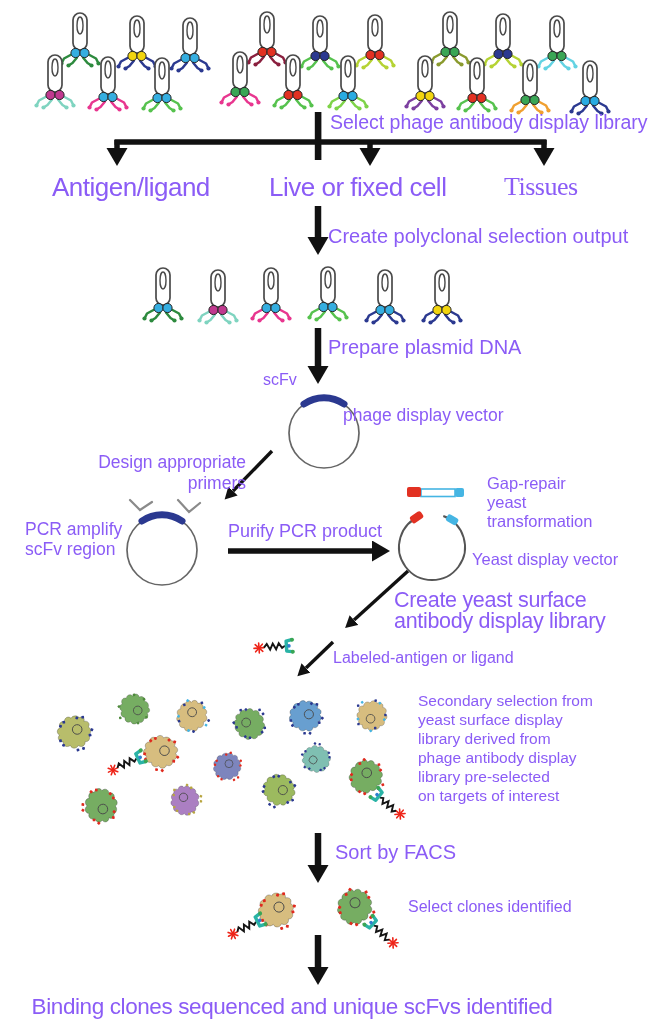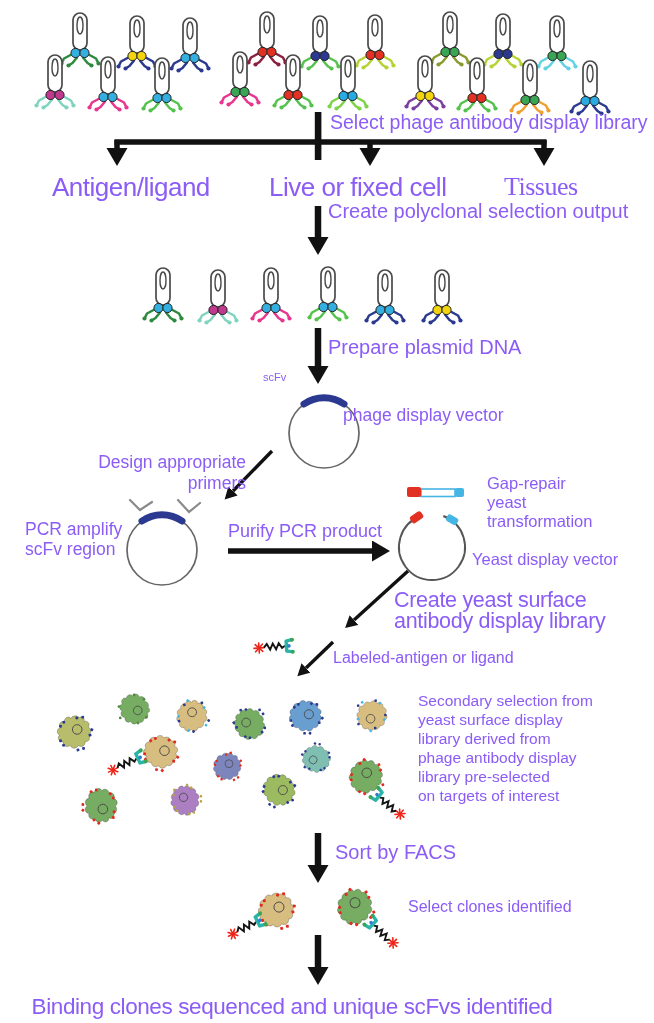--- a/index.html
+++ b/index.html
@@ -8,23 +8,23 @@
     font-family:"Liberation Sans",sans-serif;color:#8b5cf6;overflow:hidden;
   }
   .underlay{position:absolute;left:0;top:0;}
   .t{position:absolute;white-space:pre-line;line-height:1.18;}
   .t-select{left:330px;top:111px;font-size:19.5px;}
   .t-branch{top:172px;font-size:26px;letter-spacing:-0.5px;}
   .t-antigen{left:52px;}
   .t-live{left:269px;}
   .t-tissues{left:504px;font-family:Liberation Serif, serif;}
   .t-step{font-size:20px;}
-  .t-polyclonal{left:328px;top:200px;}
+  .t-polyclonal{left:328px;top:225px;}
   .t-prepare{left:328px;top:336px;}
-  .t-scfv{left:263px;top:371px;font-size:11px;text-align:right;}
+  .t-scfv{left:263px;top:371px;font-size:16px;text-align:right;}
   .t-pdv{left:343px;top:405px;font-size:17.5px;}
   .t-design{left:45px;top:452px;width:201px;text-align:right;font-size:17.5px;line-height:20.5px;}
   .t-pcr{left:25px;top:520px;font-size:17.5px;line-height:19.5px;}
   .t-purify{left:228px;top:521px;font-size:18px;}
   .t-gap{left:487px;top:474px;font-size:16.5px;line-height:19px;}
   .t-ydv{left:472px;top:550px;font-size:16.5px;}
   .t-createyeast{left:394px;top:590px;font-size:21.5px;line-height:20.5px;letter-spacing:-0.3px;}
   .t-labeled{left:333px;top:649px;font-size:16px;}
   .t-secondary{left:418px;top:691px;font-size:15.5px;line-height:19px;}
   .t-sort{left:335px;top:841px;}

